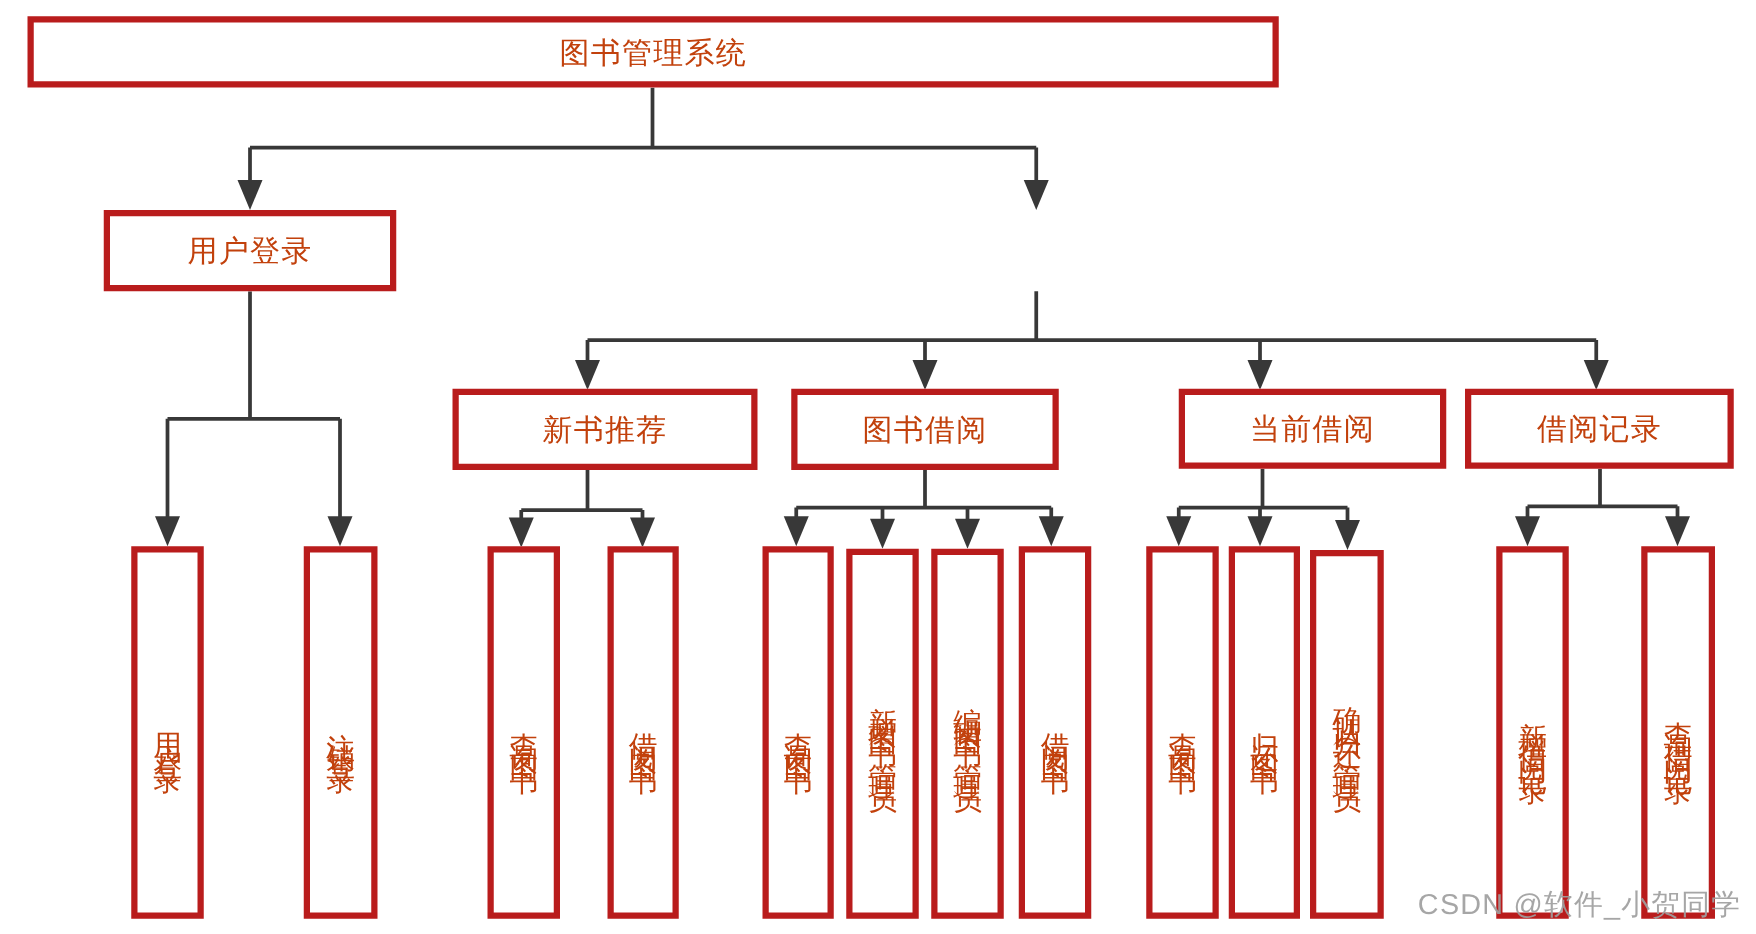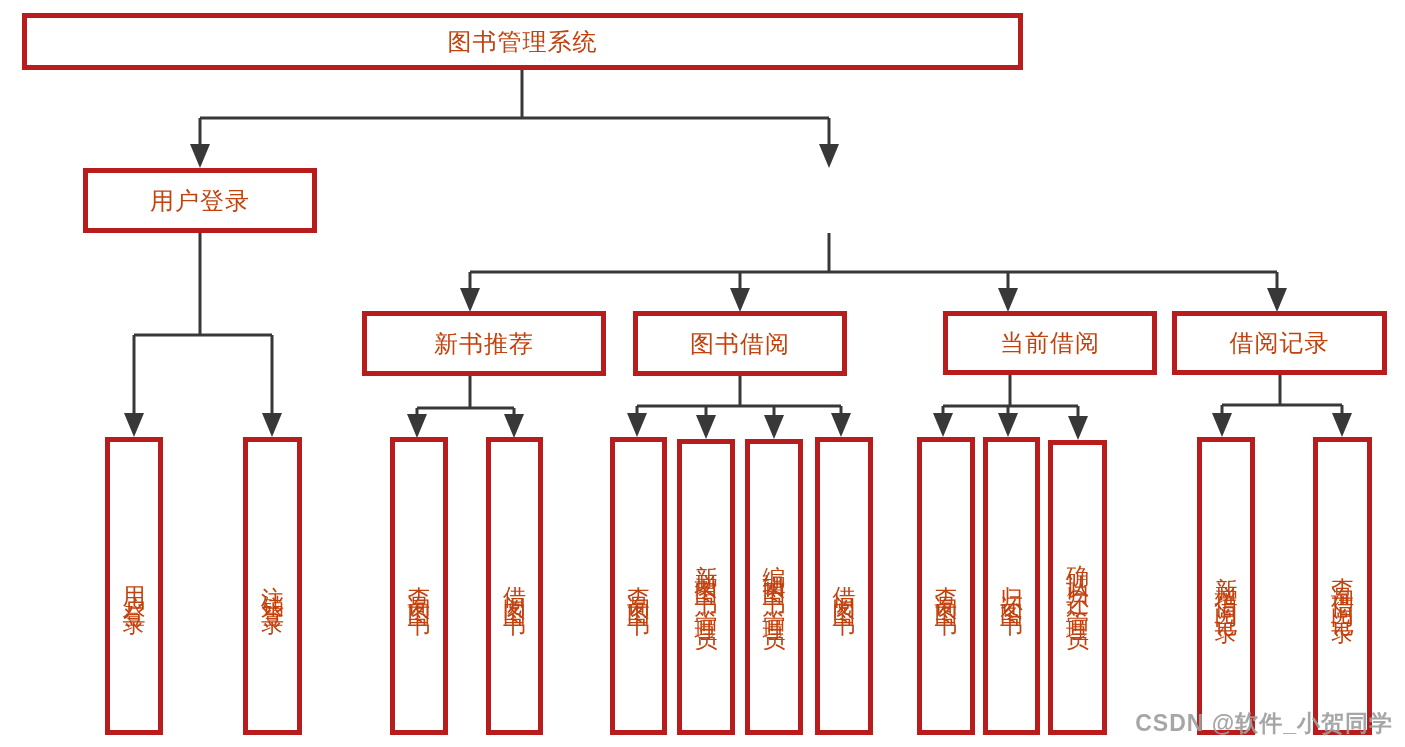--- a/index.html
+++ b/index.html
@@ -72,21 +72,20 @@
   .edge-line { stroke: #383838; stroke-width: 3; fill: none; }
   .edge-arrow { fill: #383838; stroke: none; }
   #watermark {
     position: absolute;
     right: 12px;
     bottom: 8px;
     font-size: 23px;
     color: rgba(158, 158, 158, 0.92);
     z-index: 5;
     letter-spacing: 1px;
-    font-weight: bold;
   }
 </style>
 </head>
 <body>
 
 <div id="canvas">
 
   <svg id="edges" viewBox="0 0 1405 747" xmlns="http://www.w3.org/2000/svg">
 
     <g>

